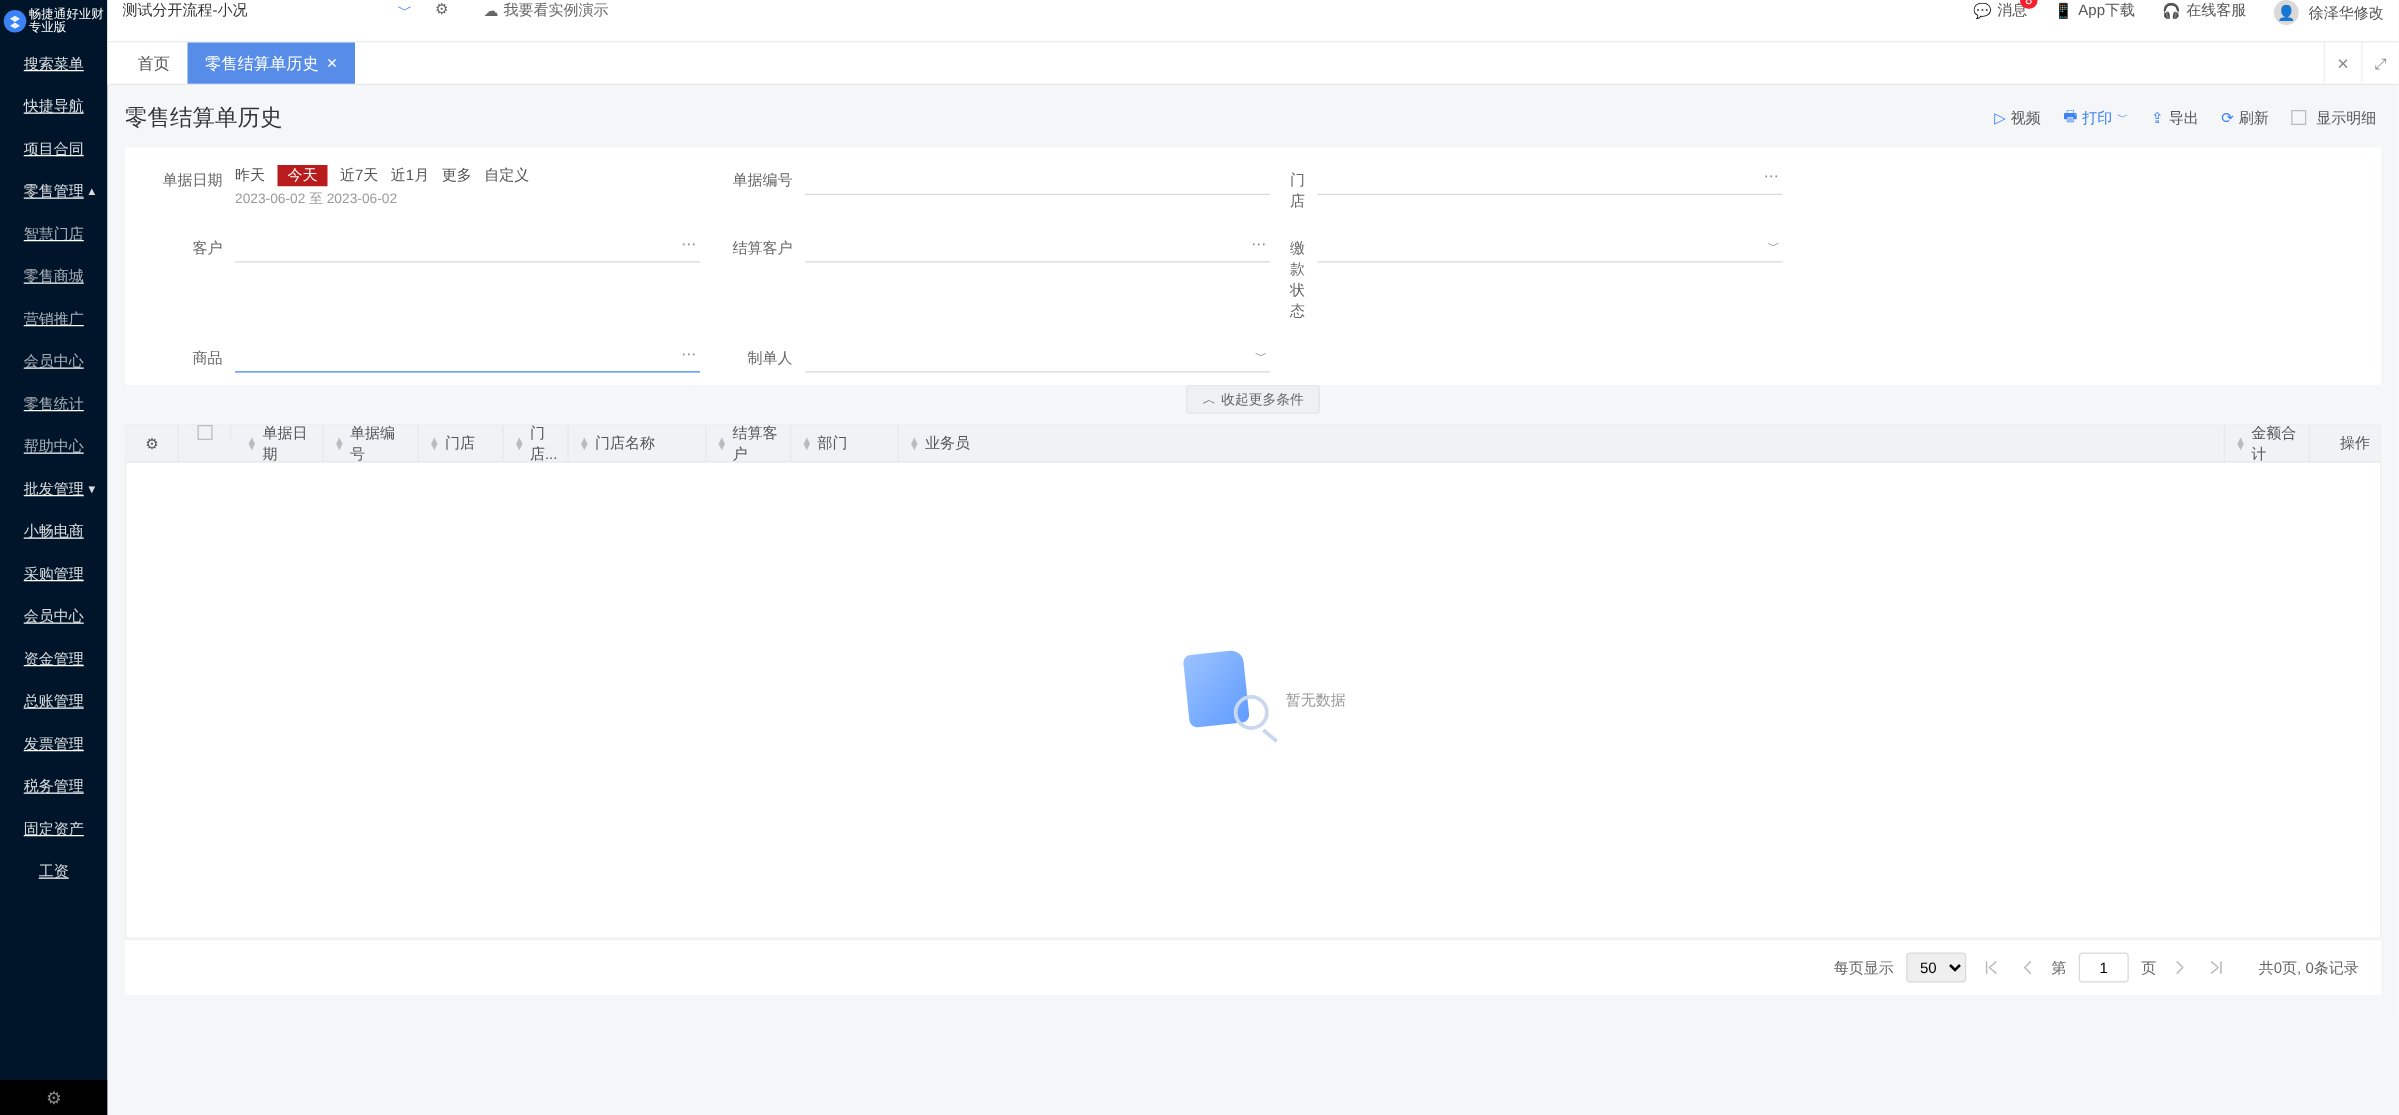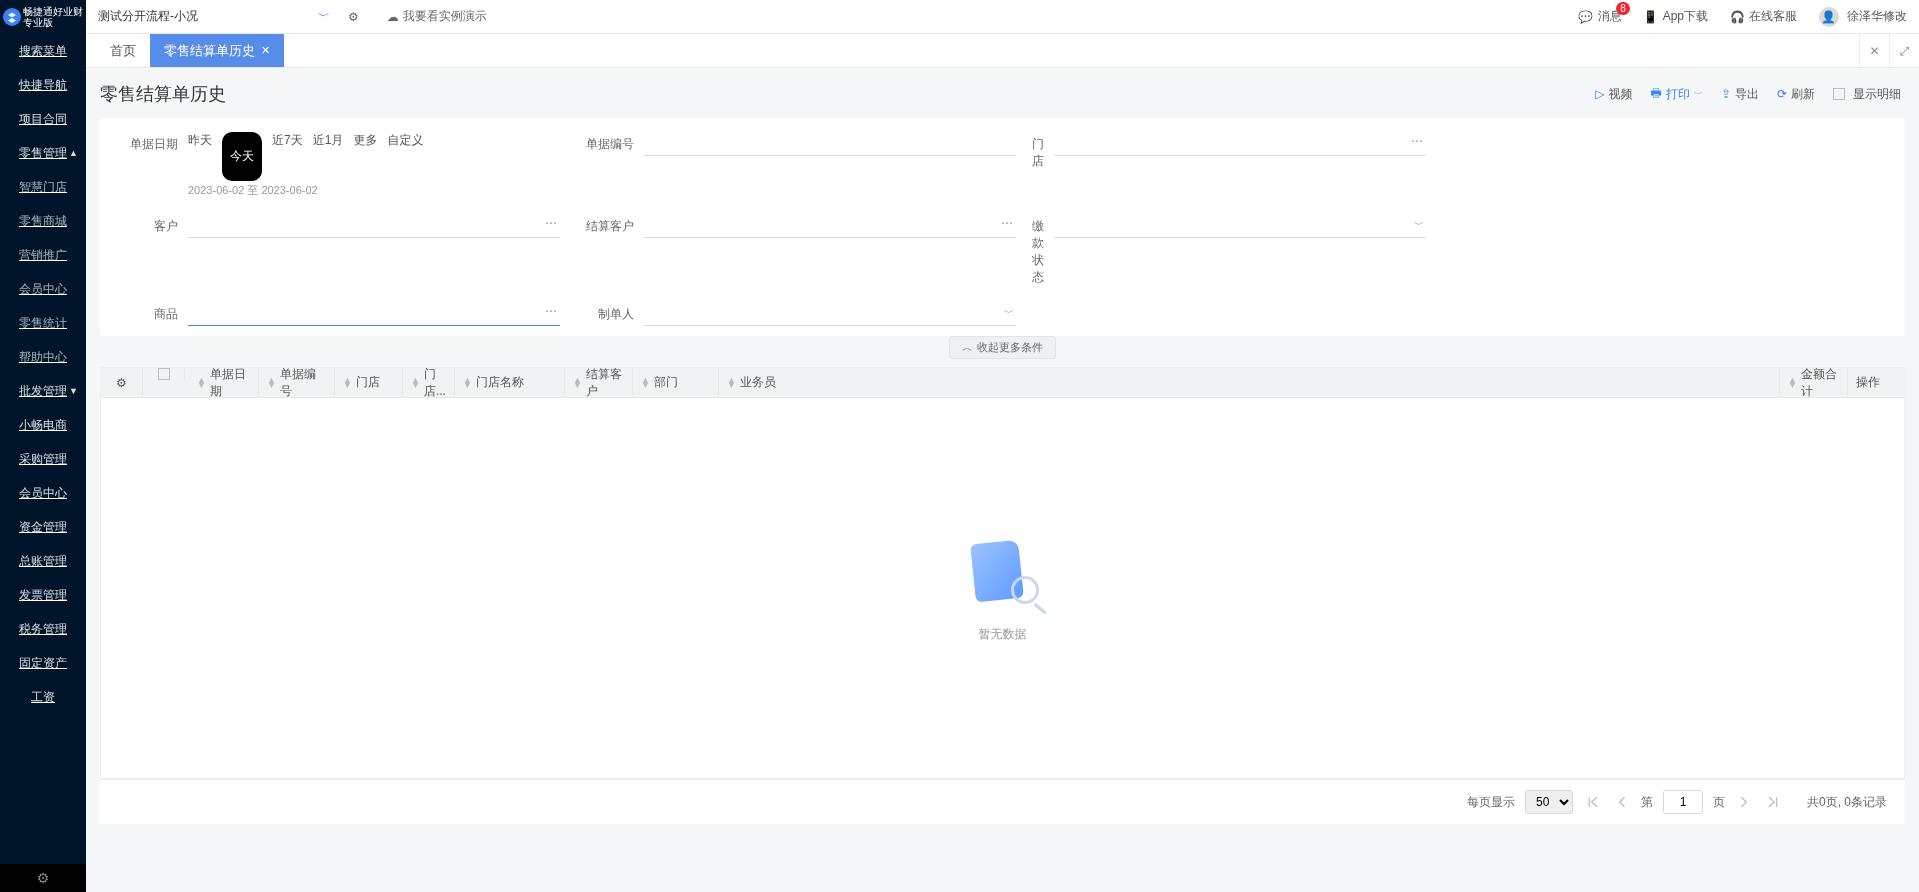--- a/index.html
+++ b/index.html
@@ -15,21 +15,21 @@
 .sidebar-item { height: 34px; display: flex; align-items: center; justify-content: center; font-size: 12px; cursor: pointer; color: rgba(255,255,255,0.85); position: relative; }
 .sidebar-sub { height: 34px; display: flex; align-items: center; justify-content: center; font-size: 12px; cursor: pointer; color: rgba(255,255,255,0.65); }
 .sidebar-item .caret { position: absolute; right: 8px; font-size: 9px; }
 .sidebar-footer { height: 28px; display: flex; align-items: center; justify-content: center; background: #000; }
 .gear-ico { color: #888; font-size: 14px; }
 
 
 .main { flex: 1; display: flex; flex-direction: column; background: #f5f6f7; }
 
 
-.topbar { height: 34px; background: #fff; border-bottom: 1px solid #e8e8e8; display: flex; align-items: center; padding: 0 12px; }
+.topbar { height: 34px; background: #fff; border-bottom: 1px solid #e8e8e8; display: flex; align-items: flex-start; padding: 0 12px; }
 .proc-select { display: flex; align-items: center; gap: 120px; color: #333; cursor: pointer; }
 .topbar .tb-gear { margin-left: 18px; color: #666; cursor: pointer; }
 .tb-demo { margin-left: 28px; display: flex; align-items: center; gap: 4px; color: #666; cursor: pointer; }
 .tb-spacer { flex: 1; }
 .tb-btn { display: flex; align-items: center; gap: 4px; margin-left: 22px; color: #555; cursor: pointer; position: relative; }
 .badge { position: absolute; top: -6px; right: -8px; background: #f5222d; color: #fff; border-radius: 8px; font-size: 10px; padding: 0 4px; line-height: 13px; }
 .avatar { width: 20px; height: 20px; border-radius: 50%; background: #d9d9d9; display: inline-flex; align-items: center; justify-content: center; color: #fff; font-size: 12px; margin-right: 4px; }
 
 
 .tabs-row { height: 34px; background: #fff; border-bottom: 1px solid #e8e8e8; display: flex; align-items: stretch; padding-left: 10px; position: relative; }
@@ -52,21 +52,21 @@
 .filter-row { display: flex; margin-bottom: 16px; }
 .filter-cell { display: flex; align-items: flex-start; }
 .filter-cell.c1 { width: 456px; }
 .filter-cell.c2 { width: 456px; }
 .filter-cell.c3 { width: 380px; }
 .filter-cell.btns { flex: 1; justify-content: flex-end; gap: 6px; }
 .fc-label { width: 68px; text-align: right; padding-right: 10px; padding-top: 4px; color: #666; font-size: 12px; }
 .fc-body { flex: 0 0 372px; }
 .date-tags { display: flex; align-items: flex-start; gap: 10px; font-size: 12px; }
 .date-tag { cursor: pointer; color: #555; }
-.date-tag.active { background: #000000; color: #fff; border-radius: 10px; padding: 16px 8px; }
+.date-tag.active { background: #b91c1c; color: #fff; border-radius: 0; padding: 0 8px; }
 .date-range { font-size: 11px; color: #999; margin-top: 2px; }
 .fc-input { position: relative; border-bottom: 1px solid #d9d9d9; height: 24px; }
 .fc-input.active { border-bottom-color: #3b82f6; }
 .fc-input .dots { position: absolute; right: 2px; top: 2px; color: #888; cursor: pointer; letter-spacing: 1px; }
 .fc-input .down { position: absolute; right: 2px; top: 4px; color: #888; cursor: pointer; font-size: 10px; }
 .btn { border: 1px solid #d9d9d9; border-radius: 3px; padding: 4px 14px; background: #fff; cursor: pointer; font-size: 12px; }
 .btn.primary { background: #588ce9; border-color: #588ce9; color: #fff; }
 .btn.outline { border-color: #588ce9; color: #588ce9; }
 .btn-col { display: flex; flex-direction: column; gap: 6px; align-items: flex-end; }
 
@@ -84,23 +84,23 @@
 .th.chk .box { width: 12px; height: 12px; border: 1px solid #bbb; }
 .th.w-date { width: 70px; }
 .th.w-no { width: 76px; }
 .th.w-store { width: 68px; }
 .th.w-store2 { width: 52px; }
 .th.w-storename { width: 110px; flex: 0 0 110px; }
 .th.w-cust { width: 68px; }
 .th.w-dept { width: 86px; }
 .th.w-sales { flex: 1; }
 .th.w-amt { width: 68px; justify-content: flex-end; }
-.th.w-op { width: 56px; justify-content: flex-start; border-right: 0; }
-
-.empty { height: 380px; display: flex; flex-direction: column; align-items: center; justify-content: center; color: #999; }
+.th.w-op { width: 56px; justify-content: flex-end; border-right: 0; }
+
+.empty { height: 380px; display: flex; flex-direction: row; align-items: center; justify-content: center; color: #999; }
 .empty-ill { width: 100px; height: 80px; position: relative; margin-bottom: 12px; }
 .ill-doc { position: absolute; left: 20px; top: 8px; width: 48px; height: 58px; background: linear-gradient(135deg,#9cc3ff 0%, #5f9bff 100%); border-radius: 6px 10px 6px 6px; transform: rotate(-6deg); }
 .ill-mag { position: absolute; right: 14px; bottom: 10px; width: 28px; height: 28px; border: 3px solid #c9d7ef; border-radius: 50%; }
 .ill-handle { position: absolute; right: 6px; bottom: 4px; width: 14px; height: 3px; background: #c9d7ef; transform: rotate(40deg); }
 
 
 .pager { display: flex; align-items: center; justify-content: flex-end; padding: 10px 18px; background: #fff; margin: 0 14px; border-top: 1px solid #f0f0f0; gap: 10px; color: #666; }
 .pager select, .pager input { border: 1px solid #d9d9d9; border-radius: 3px; height: 24px; padding: 0 6px; font-size: 12px; }
 .pager .nav { color: #bbb; cursor: pointer; padding: 0 4px; }
 .pager .nav svg { display: block; }

